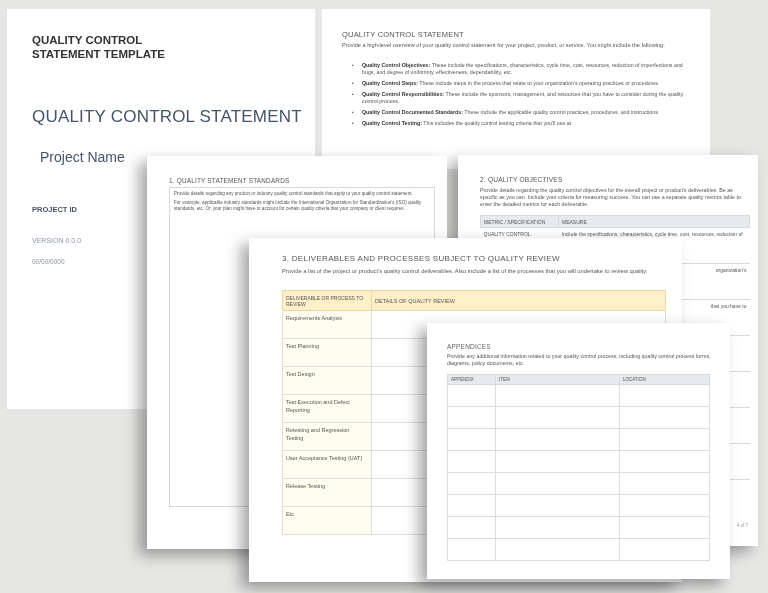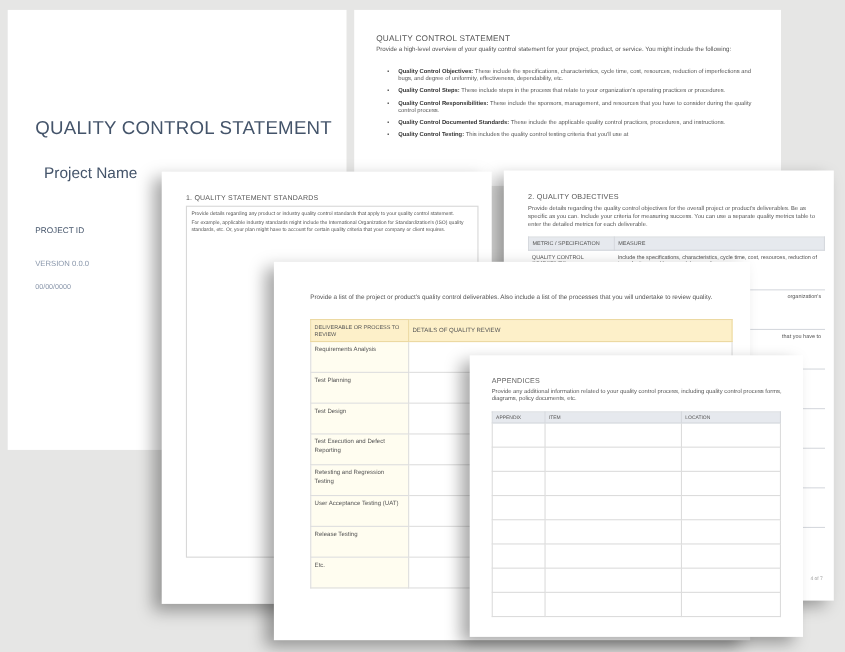--- a/index.html
+++ b/index.html
@@ -6,21 +6,21 @@
   html, body { width: 768px; height: 593px; overflow: hidden; }
   body { background: #e6e6e5; font-family: "Liberation Sans", sans-serif; position: relative; color: #333; }
   .page { position: absolute; background: #fff; }
   .shadow { box-shadow: -8px 6px 14px rgba(0,0,0,0.35); }
 
   
   #cover { left: 7px; top: 9px; width: 308px; height: 400px; }
   #cover .tpl { position: absolute; left: 25px; top: 24px; font-size: 11.5px; font-weight: bold; color: #333; line-height: 14px; width: 160px; }
   #cover .main { position: absolute; left: 25px; top: 98px; font-size: 17px; color: #44546a; letter-spacing: 0.2px; }
   #cover .proj { position: absolute; left: 33px; top: 140px; font-size: 14px; color: #44546a; }
-  #cover .pid { position: absolute; left: 25px; top: 196px; font-size: 7.5px; color: #44546a; font-weight: normal; }
+  #cover .pid { position: absolute; left: 25px; top: 196px; font-size: 7.5px; color: #44546a; font-weight: bold; }
   #cover .ver { position: absolute; left: 25px; top: 228px; font-size: 7px; color: #8a97ab; }
   #cover .date { position: absolute; left: 25px; top: 249px; font-size: 6.5px; color: #8a97ab; }
 
   
   #overview { left: 322px; top: 9px; width: 388px; height: 160px; overflow: hidden; }
   #overview h3 { position: absolute; left: 20px; top: 21px; font-size: 7.5px; font-weight: normal; color: #555; letter-spacing: 0.2px; }
   #overview .intro { position: absolute; left: 20px; top: 33px; width: 350px; font-size: 5.6px; line-height: 7.3px; color: #555; }
   #overview ul { position: absolute; left: 30px; top: 53px; width: 340px; font-size: 5.3px; line-height: 7px; color: #555; list-style: none; }
   #overview li { position: relative; padding-left: 10px; margin-bottom: 4px; }
   #overview li::before { content: "\25AA"; position: absolute; left: 0; top: 0; font-size: 5px; }
@@ -56,20 +56,21 @@
   #appendices h3 { position: absolute; left: 20px; top: 20px; font-size: 6.5px; font-weight: normal; color: #666; letter-spacing: 0.2px; }
   #appendices .intro { position: absolute; left: 20px; top: 30px; width: 280px; font-size: 5.3px; line-height: 7.2px; color: #555; }
   #appendices table { position: absolute; left: 20px; top: 51px; width: 263px; border-collapse: collapse; font-size: 4.5px; color: #555; }
   #appendices th { background: #e6e9ee; font-weight: normal; text-align: left; padding: 2px 3px; border: 1px solid #d6d9de; height: 10px; }
   #appendices td { border: 1px solid #dcdcdc; height: 22px; }
 </style>
 </head>
 <body>
 
 <div class="page" id="cover">
+  <div class="tpl">QUALITY CONTROL STATEMENT TEMPLATE</div>
   <div class="main">QUALITY CONTROL STATEMENT</div>
   <div class="proj">Project Name</div>
   <div class="pid">PROJECT ID</div>
   <div class="ver">VERSION 0.0.0</div>
   <div class="date">00/00/0000</div>
 </div>
 
 <div class="page" id="overview">
   <h3>QUALITY CONTROL STATEMENT</h3>
   <div class="intro">Provide a high-level overview of your quality control statement for your project, product, or service. You might include the following:</div>
@@ -126,20 +127,21 @@
 
 <div class="page shadow" id="standards">
   <h3>1. QUALITY STATEMENT STANDARDS</h3>
   <div class="box">
     <p>Provide details regarding any product or industry quality control standards that apply to your quality control statement.</p>
     <p>For example, applicable industry standards might include the International Organization for Standardization's (ISO) quality standards, etc. Or, your plan might have to account for certain quality criteria that your company or client requires.</p>
   </div>
 </div>
 
 <div class="page shadow" id="deliverables">
+  <h3>3. DELIVERABLES AND PROCESSES SUBJECT TO QUALITY REVIEW</h3>
   <div class="intro">Provide a list of the project or product's quality control deliverables. Also include a list of the processes that you will undertake to review quality.</div>
   <table>
     <tbody>
         <tr>
       <th>DELIVERABLE OR PROCESS TO REVIEW</th>
       <th>DETAILS OF QUALITY REVIEW</th>
     </tr>
     <tr>
           <td class="lbl">Requirements Analysis</td>
           <td></td>

